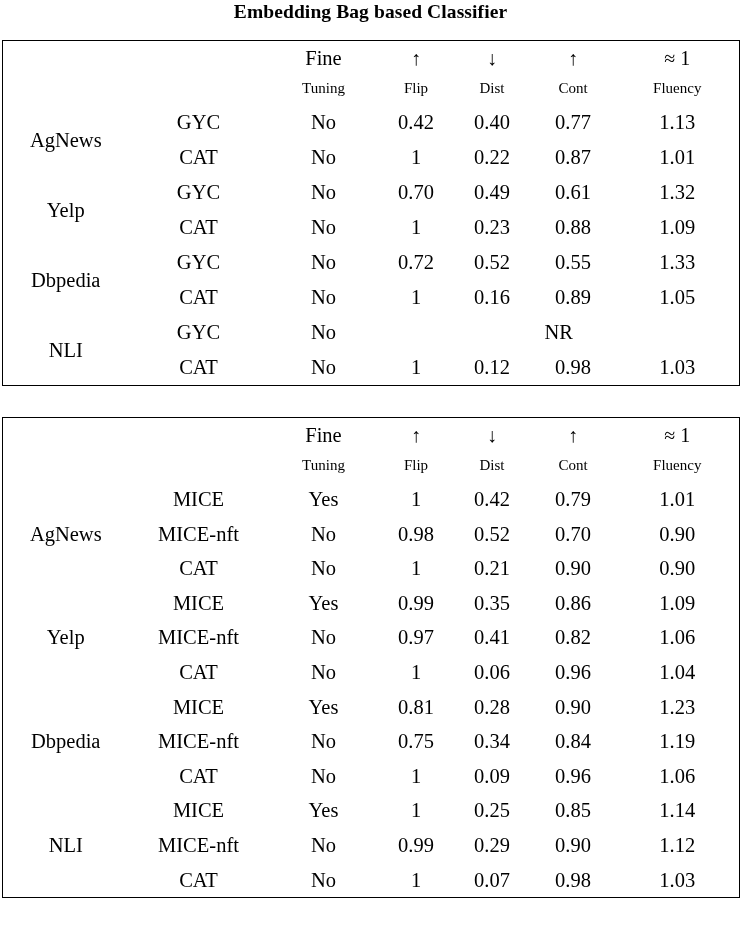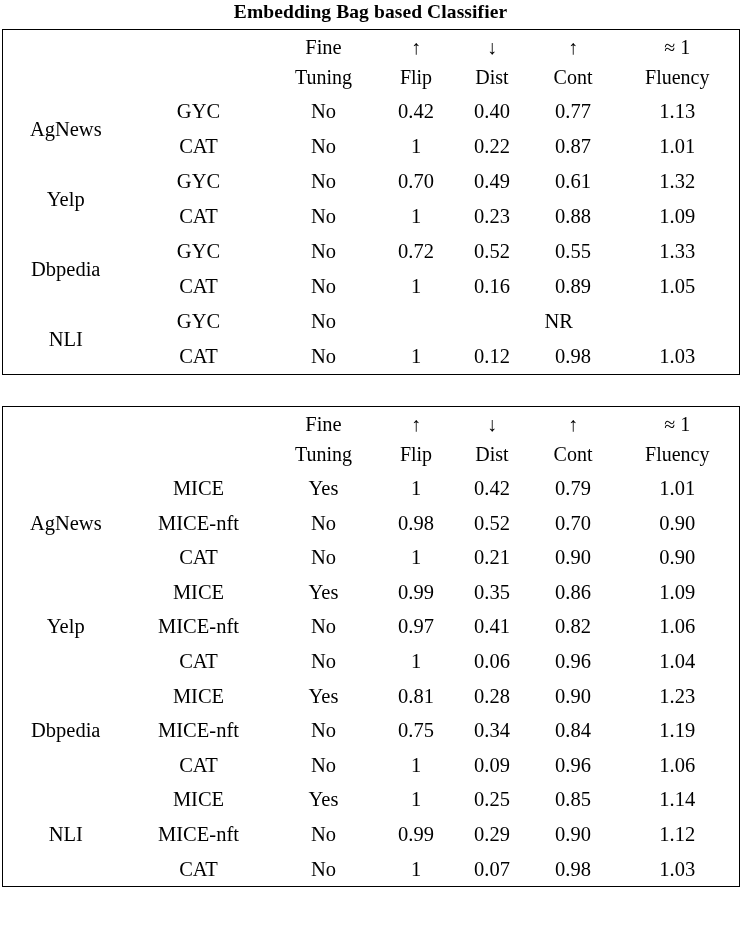--- a/index.html
+++ b/index.html
@@ -29,21 +29,21 @@
     font-size: 19.5px;
     text-align: center;
     letter-spacing: 0.1px;
     line-height: 24px;
     padding-bottom: 2px;
   }
 
   table.data {
     border-collapse: collapse;
     table-layout: fixed;
-    margin: 3px 2px;
+    margin: 14px 2px;
     width: 737px;
     border: 1.2px solid #000;
   }
   table.data col.c-dataset { width: 126px; }
   table.data col.c-method  { width: 140px; }
   table.data col.c-ft      { width: 110px; }
   table.data col.c-flip    { width: 75px; }
   table.data col.c-dist    { width: 77px; }
   table.data col.c-cont    { width: 85px; }
   table.data col.c-flu     { width: 124px; }
@@ -69,21 +69,21 @@
   }
   .hdr-stack {
     display: flex;
     flex-direction: column;
     align-items: center;
     justify-content: center;
     height: 64px;
     line-height: 30px;
   }
   .hdr-top { font-size: 20.5px; }
-  .hdr-bot { font-size: 20px; }
+  .hdr-bot { font-size: 15px; }
   .arrow { font-size: 20px; }
 
   .cell {
     height: 35px;
   }
   #block-roberta .cell { height: 34.6px; }
   .b { font-weight: bold; }
 
   .nr-cell { text-align: center; font-family: Liberation Serif, serif; }
 </style>

